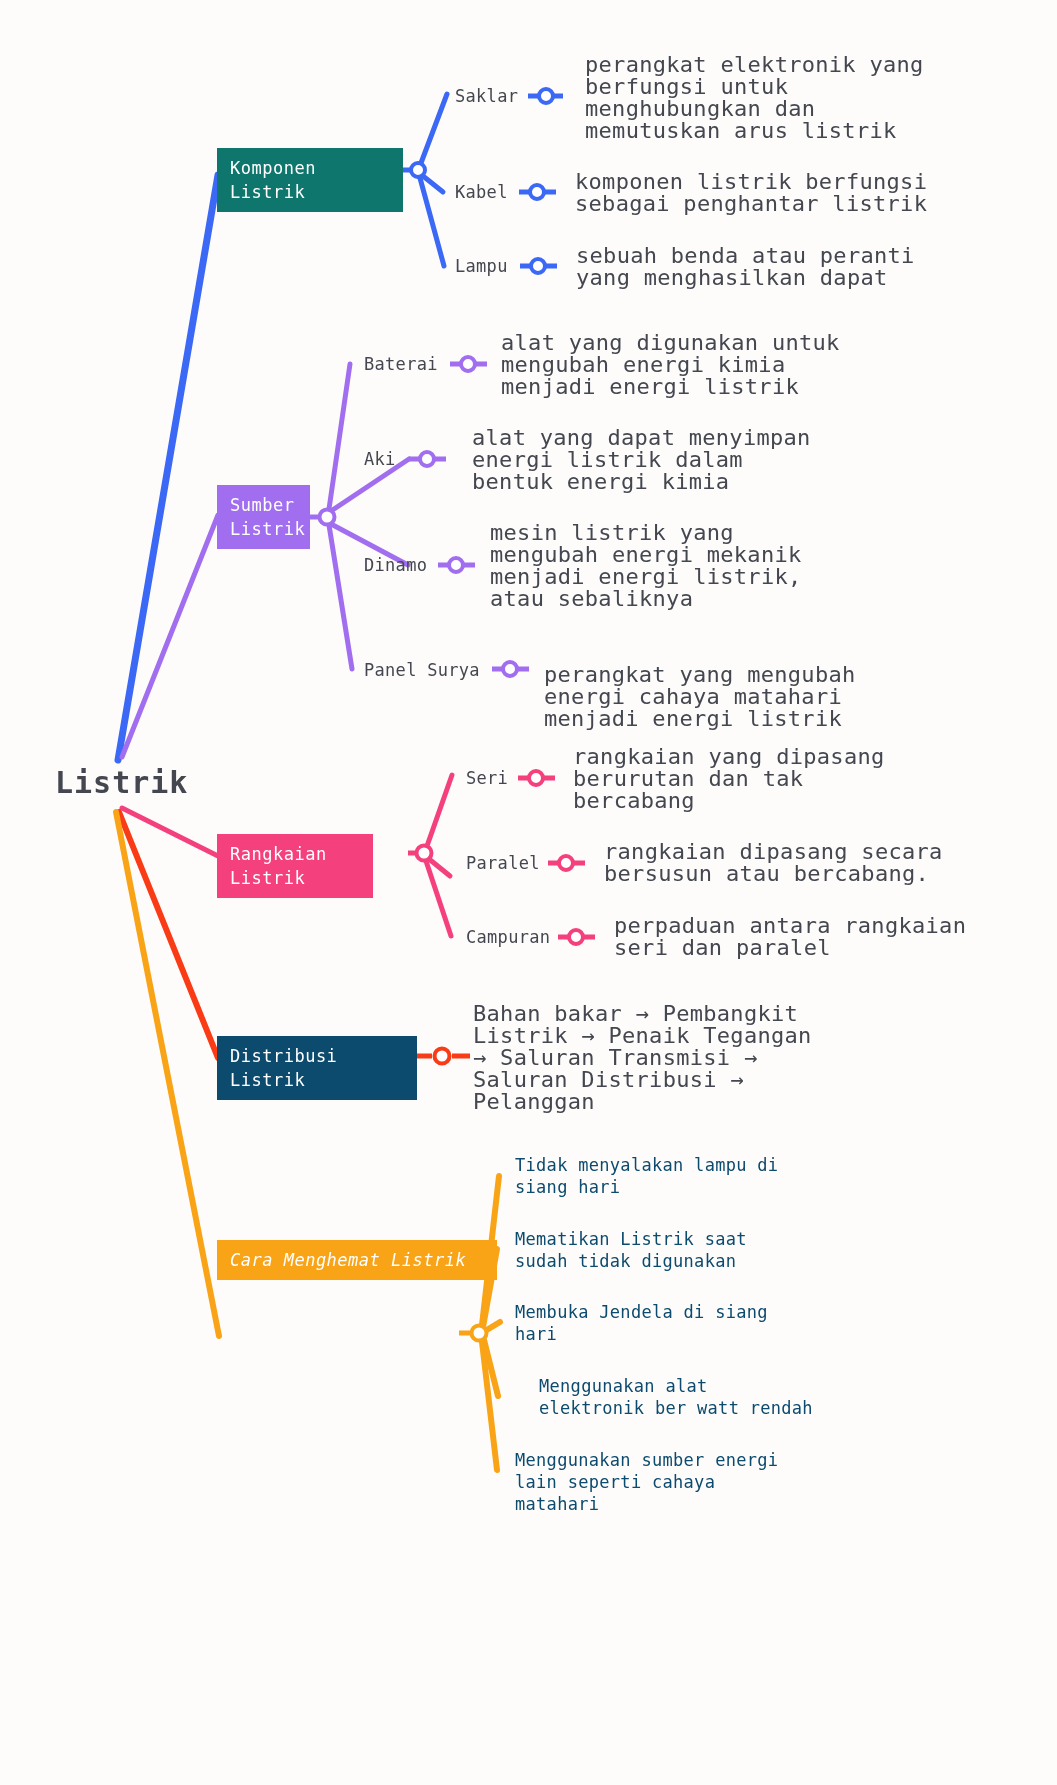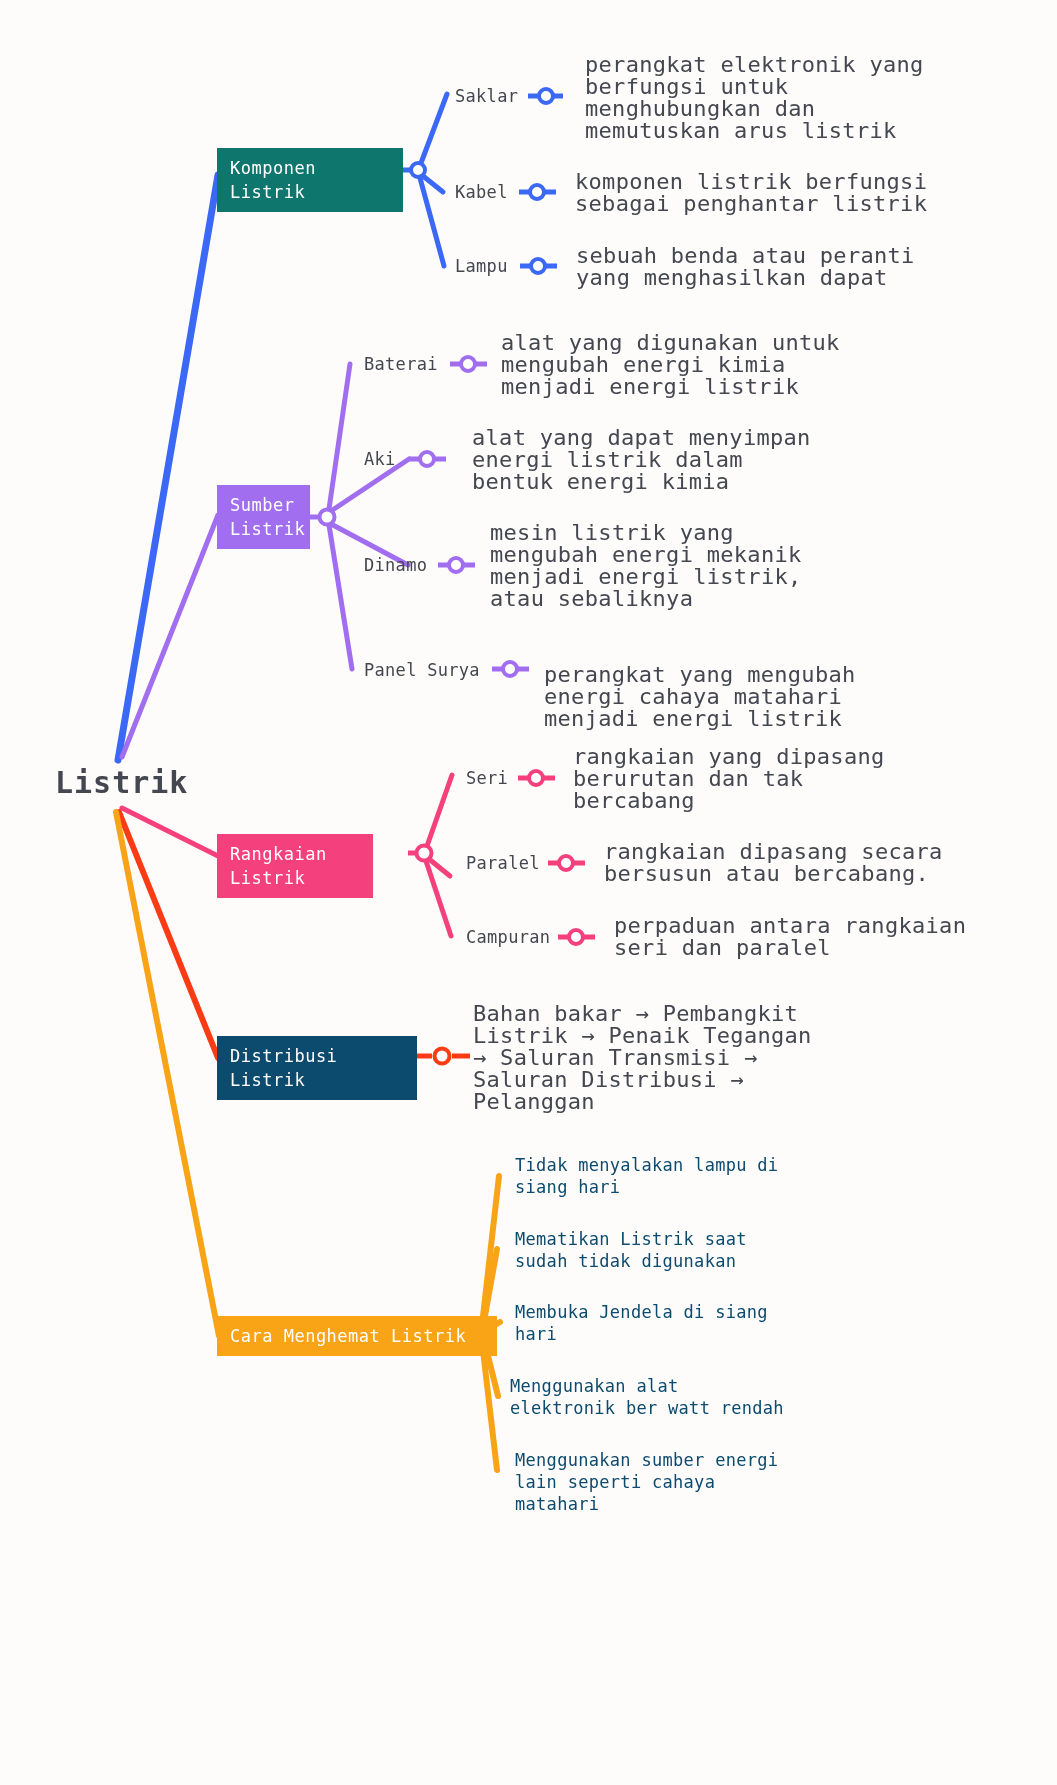--- a/index.html
+++ b/index.html
@@ -52,21 +52,21 @@
   .pill.blue   { background: #0f766e; }
   .pill.purple { background: #A26EF0; }
   .pill.pink   { background: #F4417E; }
   .pill.red    { background: #0c4a6e; }
   .pill.orange { background: #F9A317; }
 
   #pill-komponen   { left: 217px; top: 148px;  width: 186px; }
   #pill-sumber     { left: 217px; top: 485px;  width: 93px;  }
   #pill-rangkaian  { left: 217px; top: 834px;  width: 156px; }
   #pill-distribusi { left: 217px; top: 1036px; width: 200px; }
-  #pill-hemat      { left: 217px; top: 1316px; width: 280px; }
+  #pill-hemat      { left: 217px; top: 1240px; width: 280px; font-style: italic; }
 
   
   .sub-label {
     position: absolute;
     font-size: 17px;
     line-height: 22px;
     color: #44474F;
     white-space: nowrap;
     text-align: left;
     letter-spacing: 0.3px;
@@ -229,19 +229,19 @@
 → Saluran Transmisi →
 Saluran Distribusi →
 Pelanggan</div>
 
   <div class="leaf" style="left:515px; top:1154px;">Tidak menyalakan lampu di
 siang hari</div>
   <div class="leaf" style="left:515px; top:1228px;">Mematikan Listrik saat
 sudah tidak digunakan</div>
   <div class="leaf" style="left:515px; top:1301px;">Membuka Jendela di siang
 hari</div>
-  <div class="leaf" style="left:510px; top:1375px;">Menggunakan alat
+  <div class="leaf" style="left:539px; top:1375px;">Menggunakan alat
 elektronik ber watt rendah</div>
   <div class="leaf" style="left:515px; top:1449px;">Menggunakan sumber energi
 lain seperti cahaya
 matahari</div>
 
 </div>
 
 </body></html>

